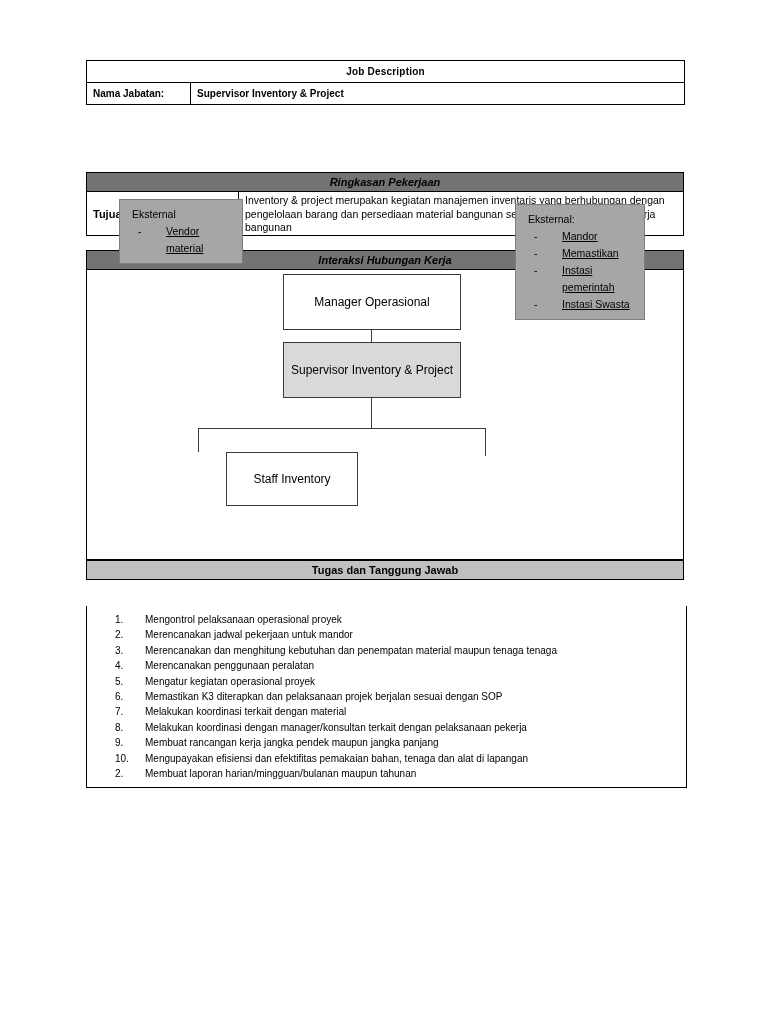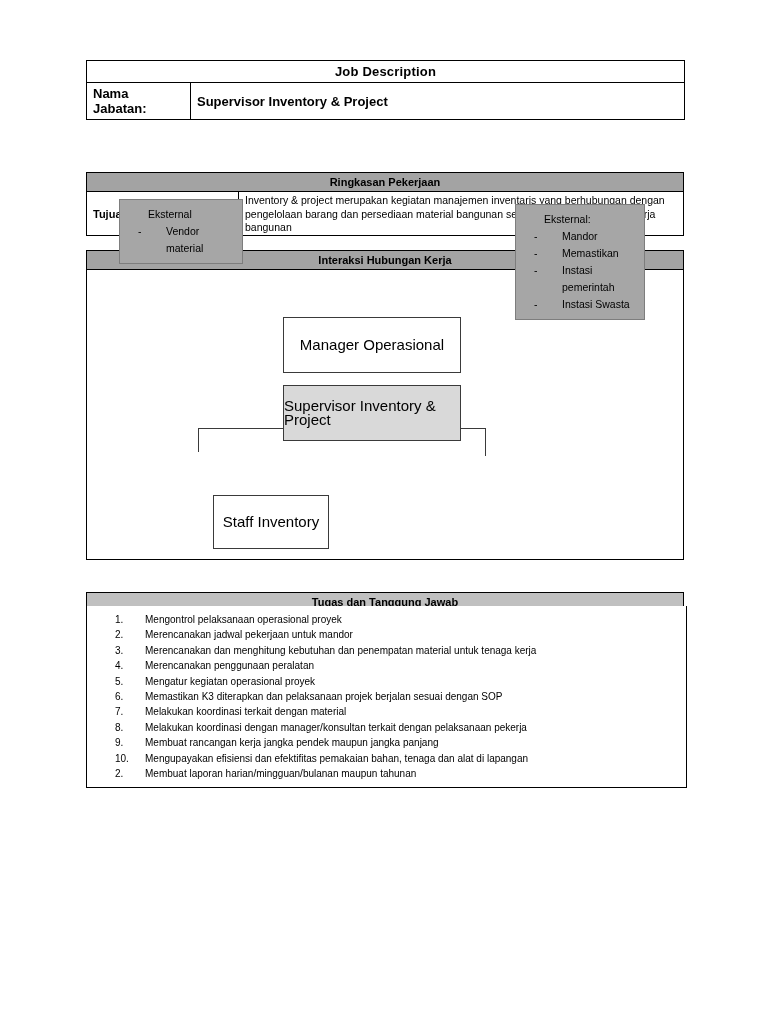--- a/index.html
+++ b/index.html
@@ -20,21 +20,21 @@
   .hdr-table {
     position: absolute;
     left: 86px; top: 60px;
     width: 598px;
     border-collapse: collapse;
     table-layout: fixed;
   }
   .hdr-table td {
     border: 1px solid #000000;
     padding: 3px 6px;
-    font-size: 13px;
+    font-size: 10px;
     color: #000000;
     vertical-align: middle;
     height: 22px;
   }
   .hdr-title {
     text-align: center;
     font-weight: bold;
     font-size: 13.5px;
     letter-spacing: .2px;
   }
@@ -47,21 +47,21 @@
     position: absolute;
     left: 86px;
     width: 598px;
     border: 1px solid #000000;
     text-align: center;
     font-weight: bold;
     font-size: 11px;
     padding: 3px 0;
     color: #000000;
   }
-  .band-light { background: #a3a3a3; }
+  .band-light { background: #737373; font-style: italic; }
   .band-mid   { background: #c0c0c0; }
 
   
   #ringkasan-band { top: 172px; }
   .ringkasan-body {
     position: absolute;
     left: 86px; top: 192px;
     width: 598px; height: 44px;
     border: 1px solid #000000;
     border-top: none;
@@ -94,34 +94,33 @@
     border-top: none;
     background: #ffffff;
   }
   .org-box {
     position: absolute;
     border: 1px solid #3a3a3a;
     background: #ffffff;
     display: flex;
     align-items: center;
     justify-content: center;
-    font-size: 15px;
-    color: #000000;
-    text-align: left;
+    font-size: 12px;
+    color: #000000;
+    text-align: right;
     line-height: 14px;
-    margin-top: 43px;
   }
   .org-box.shaded { background: #d9d9d9; }
   .org-line {
     position: absolute;
     background: #3a3a3a;
   }
 
   
-  #tugas-band { top: 592px; }
+  #tugas-band { top: 560px; }
   .tugas-body {
     position: absolute;
     left: 86px; top: 606px;
     width: 601px; height: 182px;
     border: 1px solid #000000;
     border-top: none;
     background: #ffffff;
     padding: 6px 0 0 0;
   }
   .tugas-list { list-style: none; margin: 0; padding: 0; }
@@ -139,25 +138,25 @@
   .callout {
     position: absolute;
     background: #a6a6a6;
     border: 1px solid #7d7d7d;
     color: #000000;
     font-size: 10.5px;
     line-height: 17px;
     padding: 6px 8px;
     z-index: 40;
   }
-  .callout-title { padding-left: 4px; margin-left: 16px; }
+  .callout-title { padding-left: 4px; }
   .callout ul { list-style: none; margin: 0; padding: 0; }
   .callout li { display: flex; padding-left: 10px; }
   .callout .dash { width: 28px; flex: none; }
-  .callout .txt  { flex: 1; }
+  .callout .txt  { flex: 1; text-decoration: underline; }
   #callout-left  { left: 119px; top: 199px; width: 124px; }
   #callout-right { left: 515px; top: 204px; width: 130px; }
 </style>
 </head>
 <body>
 
 <div class="page">
 
   <table class="hdr-table">
     <colgroup>
@@ -187,37 +186,37 @@
   <div class="orgchart-frame">
 
     <div class="org-line" style="left:284px; top:60px; width:1px; height:36px;"></div>
     <div class="org-line" style="left:284px; top:128px; width:1px; height:30px;"></div>
     <div class="org-line" style="left:111px; top:158px; width:288px; height:1px;"></div>
     <div class="org-line" style="left:111px; top:158px; width:1px; height:24px;"></div>
     <div class="org-line" style="left:398px; top:158px; width:1px; height:28px;"></div>
 
     <div class="org-box" style="left:196px; top:4px; width:178px; height:56px;">Manager Operasional</div>
     <div class="org-box shaded" style="left:196px; top:72px; width:178px; height:56px;">Supervisor Inventory &amp; Project</div>
-    <div class="org-box" style="left:126px; top:182px; width:116px; height:54px;">Staff Inventory</div>
+    <div class="org-box" style="left:139px; top:182px; width:132px; height:54px;">Staff Inventory</div>
   </div>
 
   <div class="sect-band band-mid" id="tugas-band">Tugas dan Tanggung Jawab</div>
   <div class="tugas-body">
     <ol class="tugas-list" id="tugas-list">
         <li class="tugas-item">
           <span class="tugas-num">1.</span>
           <span class="tugas-text">Mengontrol pelaksanaan operasional proyek</span>
         </li>
         <li class="tugas-item">
           <span class="tugas-num">2.</span>
           <span class="tugas-text">Merencanakan jadwal pekerjaan untuk mandor</span>
         </li>
         <li class="tugas-item">
           <span class="tugas-num">3.</span>
-          <span class="tugas-text">Merencanakan dan menghitung kebutuhan dan penempatan material untuk tenaga kerja</span>
+          <span class="tugas-text">Merencanakan dan menghitung kebutuhan dan penempatan material maupun tenaga tenaga</span>
         </li>
         <li class="tugas-item">
           <span class="tugas-num">4.</span>
           <span class="tugas-text">Merencanakan penggunaan peralatan</span>
         </li>
         <li class="tugas-item">
           <span class="tugas-num">5.</span>
           <span class="tugas-text">Mengatur kegiatan operasional proyek</span>
         </li>
         <li class="tugas-item">

